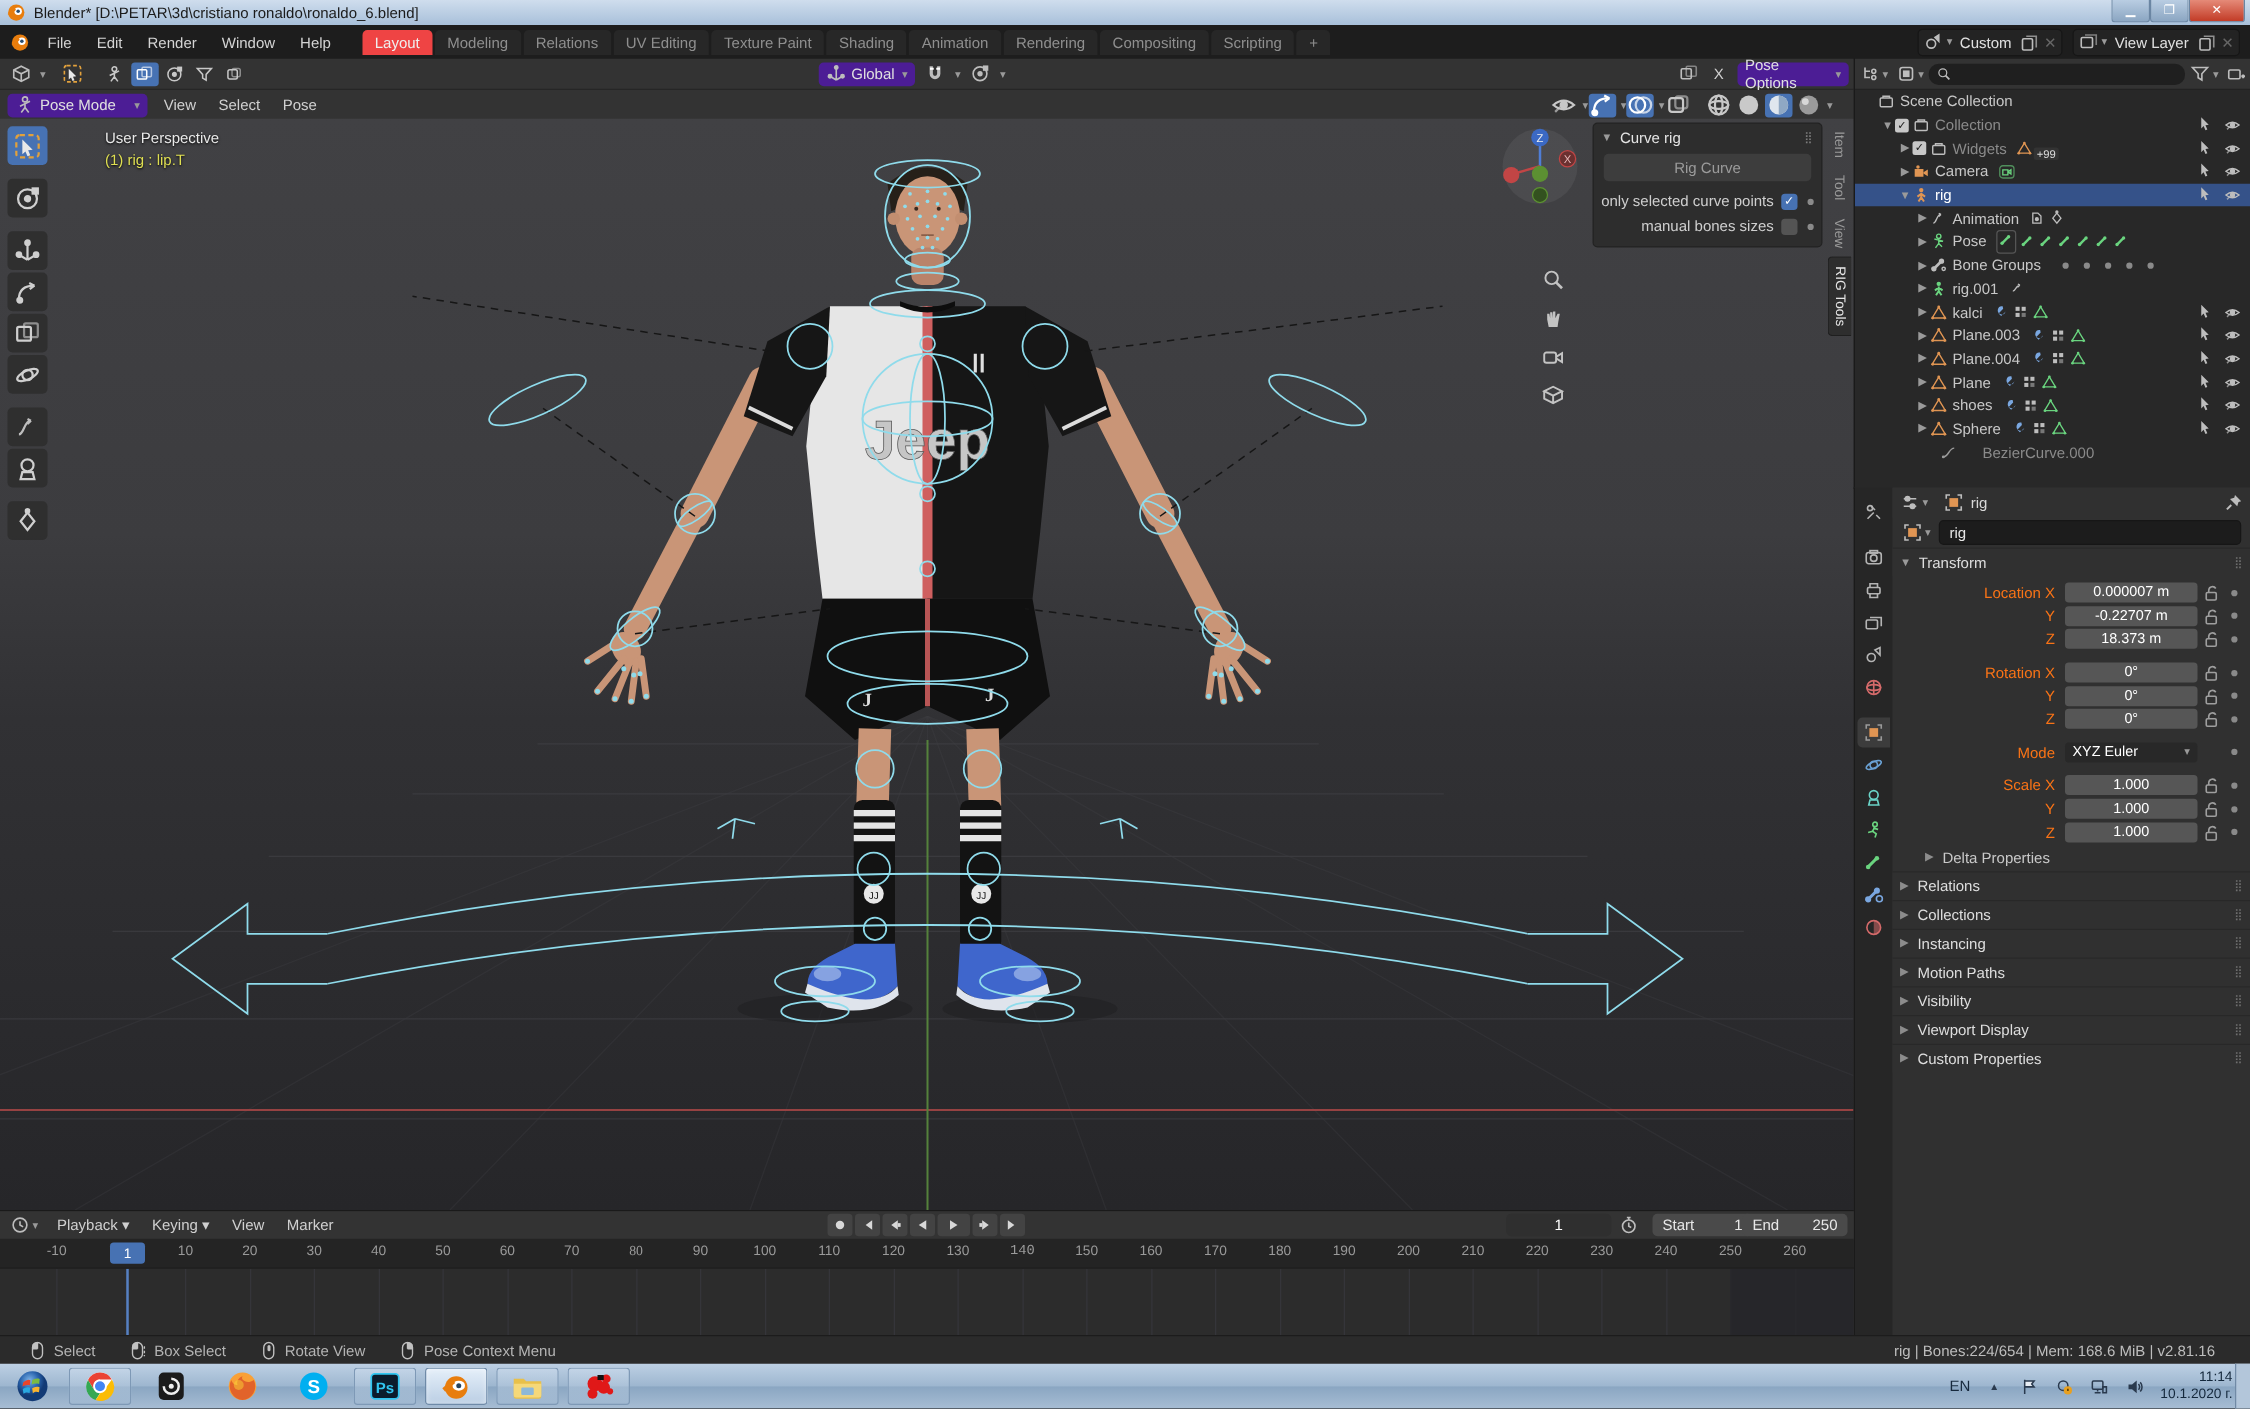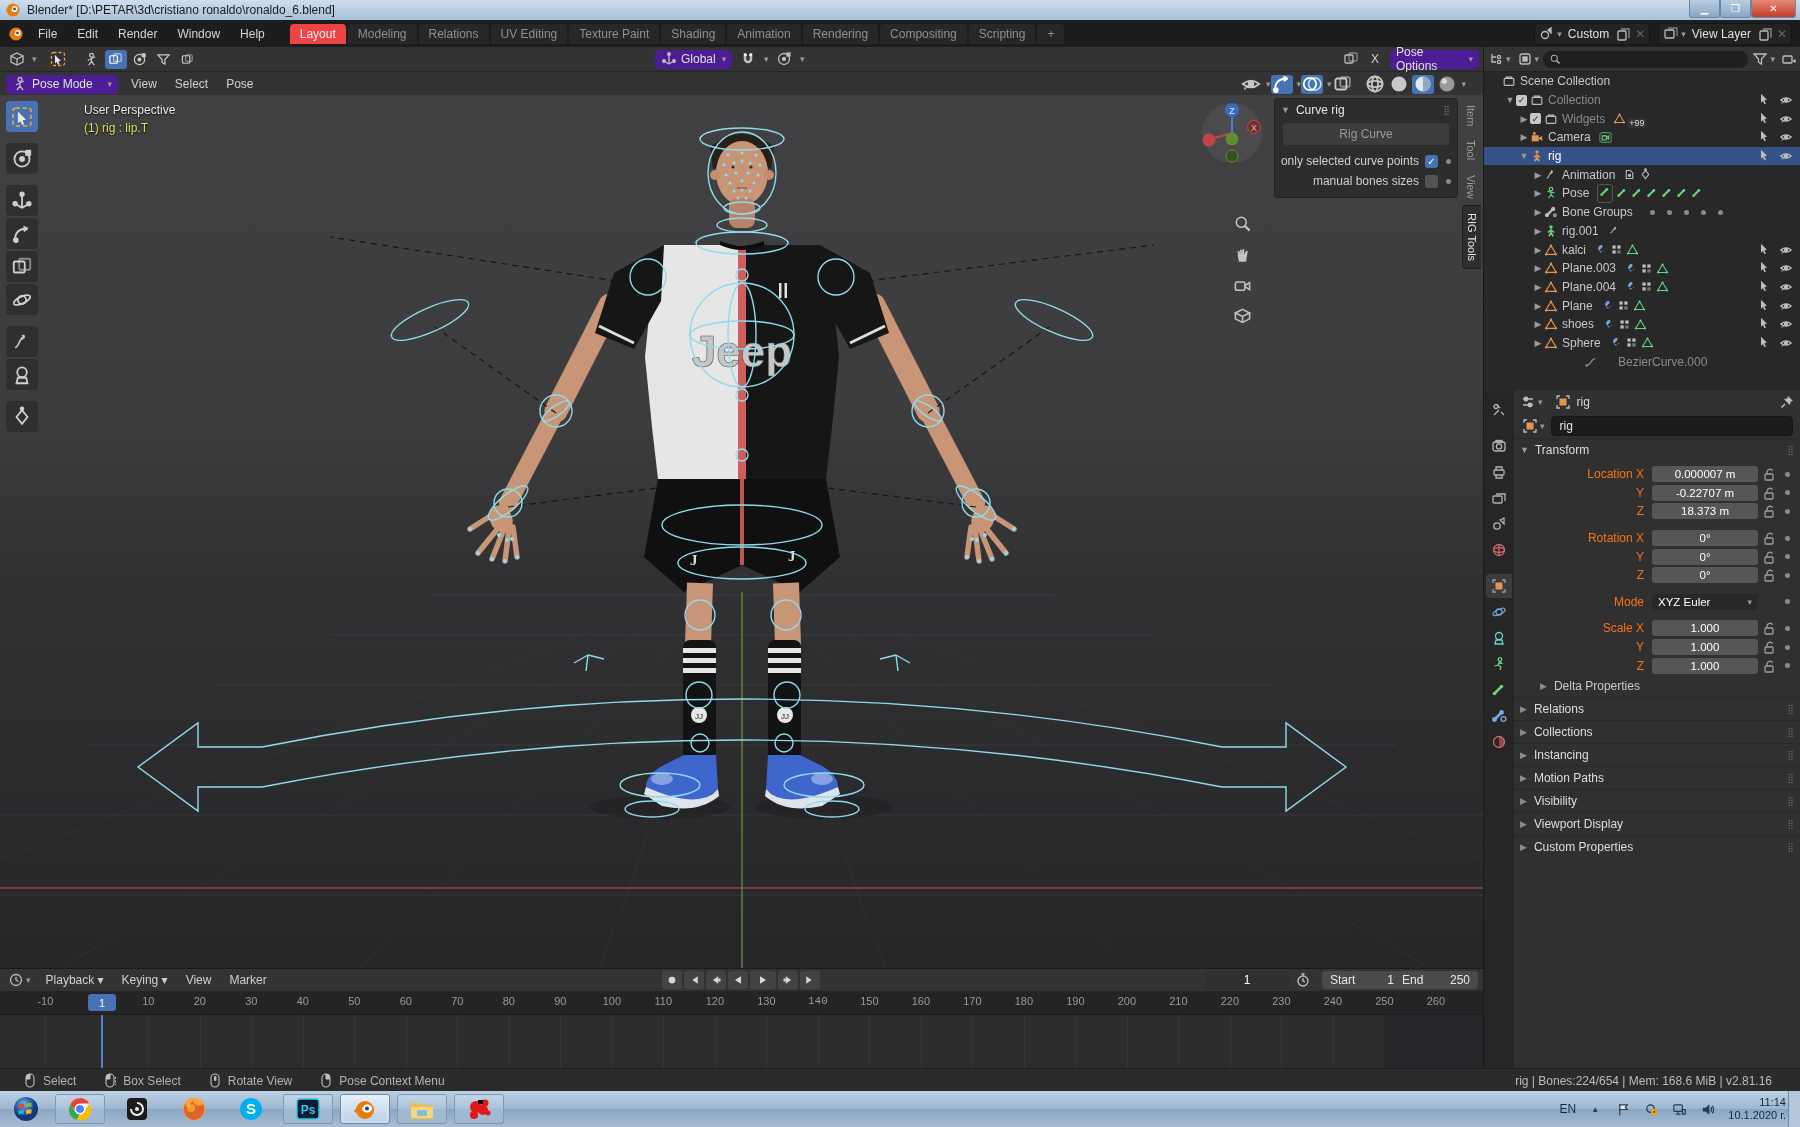--- a/index.html
+++ b/index.html
@@ -1299,21 +1299,21 @@
             </span>
             <span class="ico" style="width: 14px; height: 14px;">
               <svg viewBox="0 0 16 16" fill="none" stroke="currentColor" stroke-width="1.3">
                 <path d="M2,8 Q8,3 14,8 Q8,13 2,8Z"></path>
                 <circle cx="8" cy="8" r="1.8" fill="currentColor"></circle>
                 <path d="M3,12 L6,9" opacity=".7"></path>
               </svg>
             </span>
           </span>
         </div>
-        <div class="orow" style="padding-left: 72px; gap: 16px;">
+        <div class="orow" style="padding-left: 40px; gap: 16px;">
           <span class="oexp"></span>
           <span class="ico" style="width: 14px; height: 14px;">
             <svg viewBox="0 0 16 16" fill="none" stroke="currentColor" stroke-width="1.3">
               <path d="M3,12 C8,12 8,4 13,4" stroke="#9a9a9a"></path>
               <circle cx="3" cy="12" r="1.3" fill="#9a9a9a" stroke="none"></circle>
             </svg>
           </span>
           <span class="lbl gray">BezierCurve.000</span>
         </div>
       </div>
@@ -1675,21 +1675,21 @@
     </div>
     <div id="tlruler">
         <div class="tick" style="left: 45.35px;">-10</div>
         <div class="tick" style="left: 148.35px;">10</div>
         <div class="tick" style="left: 199.85px;">20</div>
         <div class="tick" style="left: 251.35px;">30</div>
         <div class="tick" style="left: 302.85px;">40</div>
         <div class="tick" style="left: 354.35px;">50</div>
         <div class="tick" style="left: 405.85px;">60</div>
         <div class="tick" style="left: 457.35px;">70</div>
-        <div class="tick" style="left: 508.85px;">80</div>
+        <div class="tick" style="left: 508.85px; font-family: Liberation Serif, serif;">80</div>
         <div class="tick" style="left: 560.35px;">90</div>
         <div class="tick" style="left: 611.85px;">100</div>
         <div class="tick" style="left: 663.35px;">110</div>
         <div class="tick" style="left: 714.85px;">120</div>
         <div class="tick" style="left: 766.35px;">130</div>
         <div class="tick" style="left: 817.85px; font-family: Liberation Mono, monospace;">140</div>
         <div class="tick" style="left: 869.35px;">150</div>
         <div class="tick" style="left: 920.85px;">160</div>
         <div class="tick" style="left: 972.35px;">170</div>
         <div class="tick" style="left: 1023.85px; text-align: center;">180</div>

